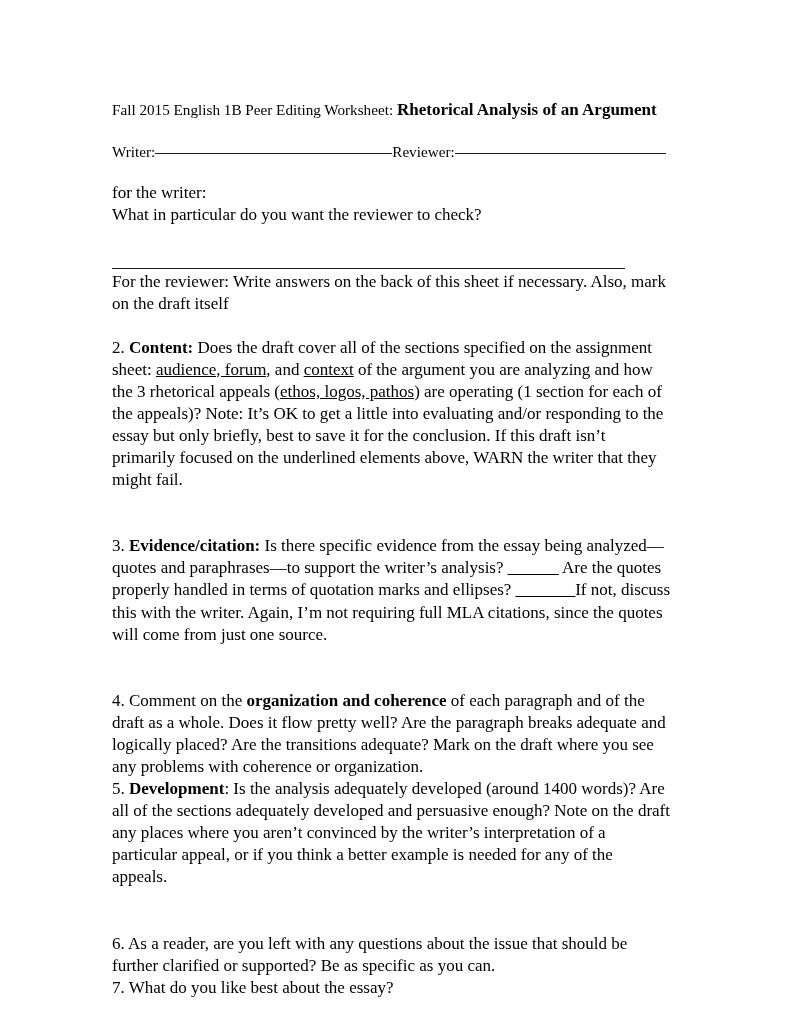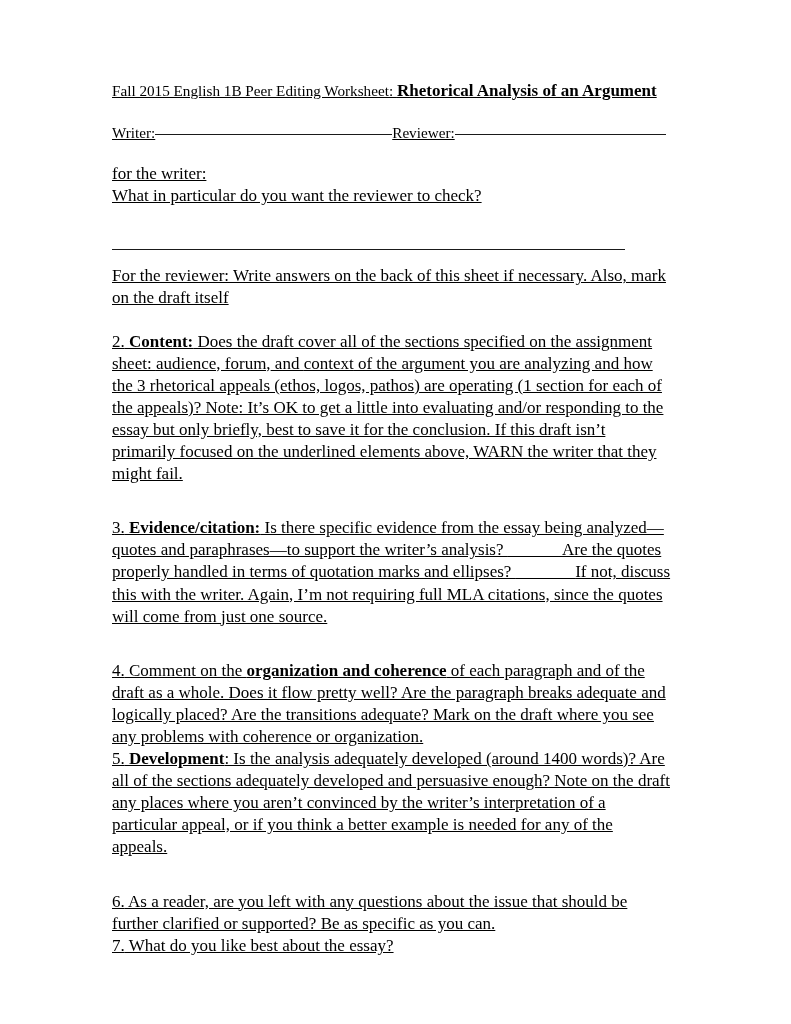--- a/index.html
+++ b/index.html
@@ -16,23 +16,22 @@
     position: relative;
     width: 791px;
     height: 1024px;
     background: #ffffff;
     margin: 0 auto;
     overflow: hidden;
   }
   .content {
     position: absolute;
     left: 112px;
-    top: 80px;
+    top: 99px;
     width: 560px;
-    text-decoration: underline;
   }
   .line-title {
     font-size: 15.2px;
     line-height: 1.28;
     margin: 0 0 0 0;
     white-space: nowrap;
   }
   .title-strong {
     font-weight: bold;
     font-size: 17px;
@@ -53,30 +52,30 @@
   .rule-reviewer { width: 211px; }
 
   .para {
     font-size: 17px;
     line-height: 1.30;
     margin: 0;
     text-align: left;
   }
   .gap-2 { margin-top: 21px; }
   .gap-block { }
-  .gap-block-lg { margin-top: 32px; }
+  .gap-block-lg { margin-top: 44px; }
 
   .divider-rule {
     width: 513px;
     height: 0;
     border-bottom: 1.3px solid #1a1a1a;
     margin-top: 42px;
   }
   .after-rule {
-    margin-top: 15px;
+    margin-top: 2px;
   }
 
   b, .b { font-weight: bold; }
   u, .u { text-decoration: underline; }
   .blank-inline {
     text-decoration: underline;
     white-space: pre;
   }
 </style>
 </head>

